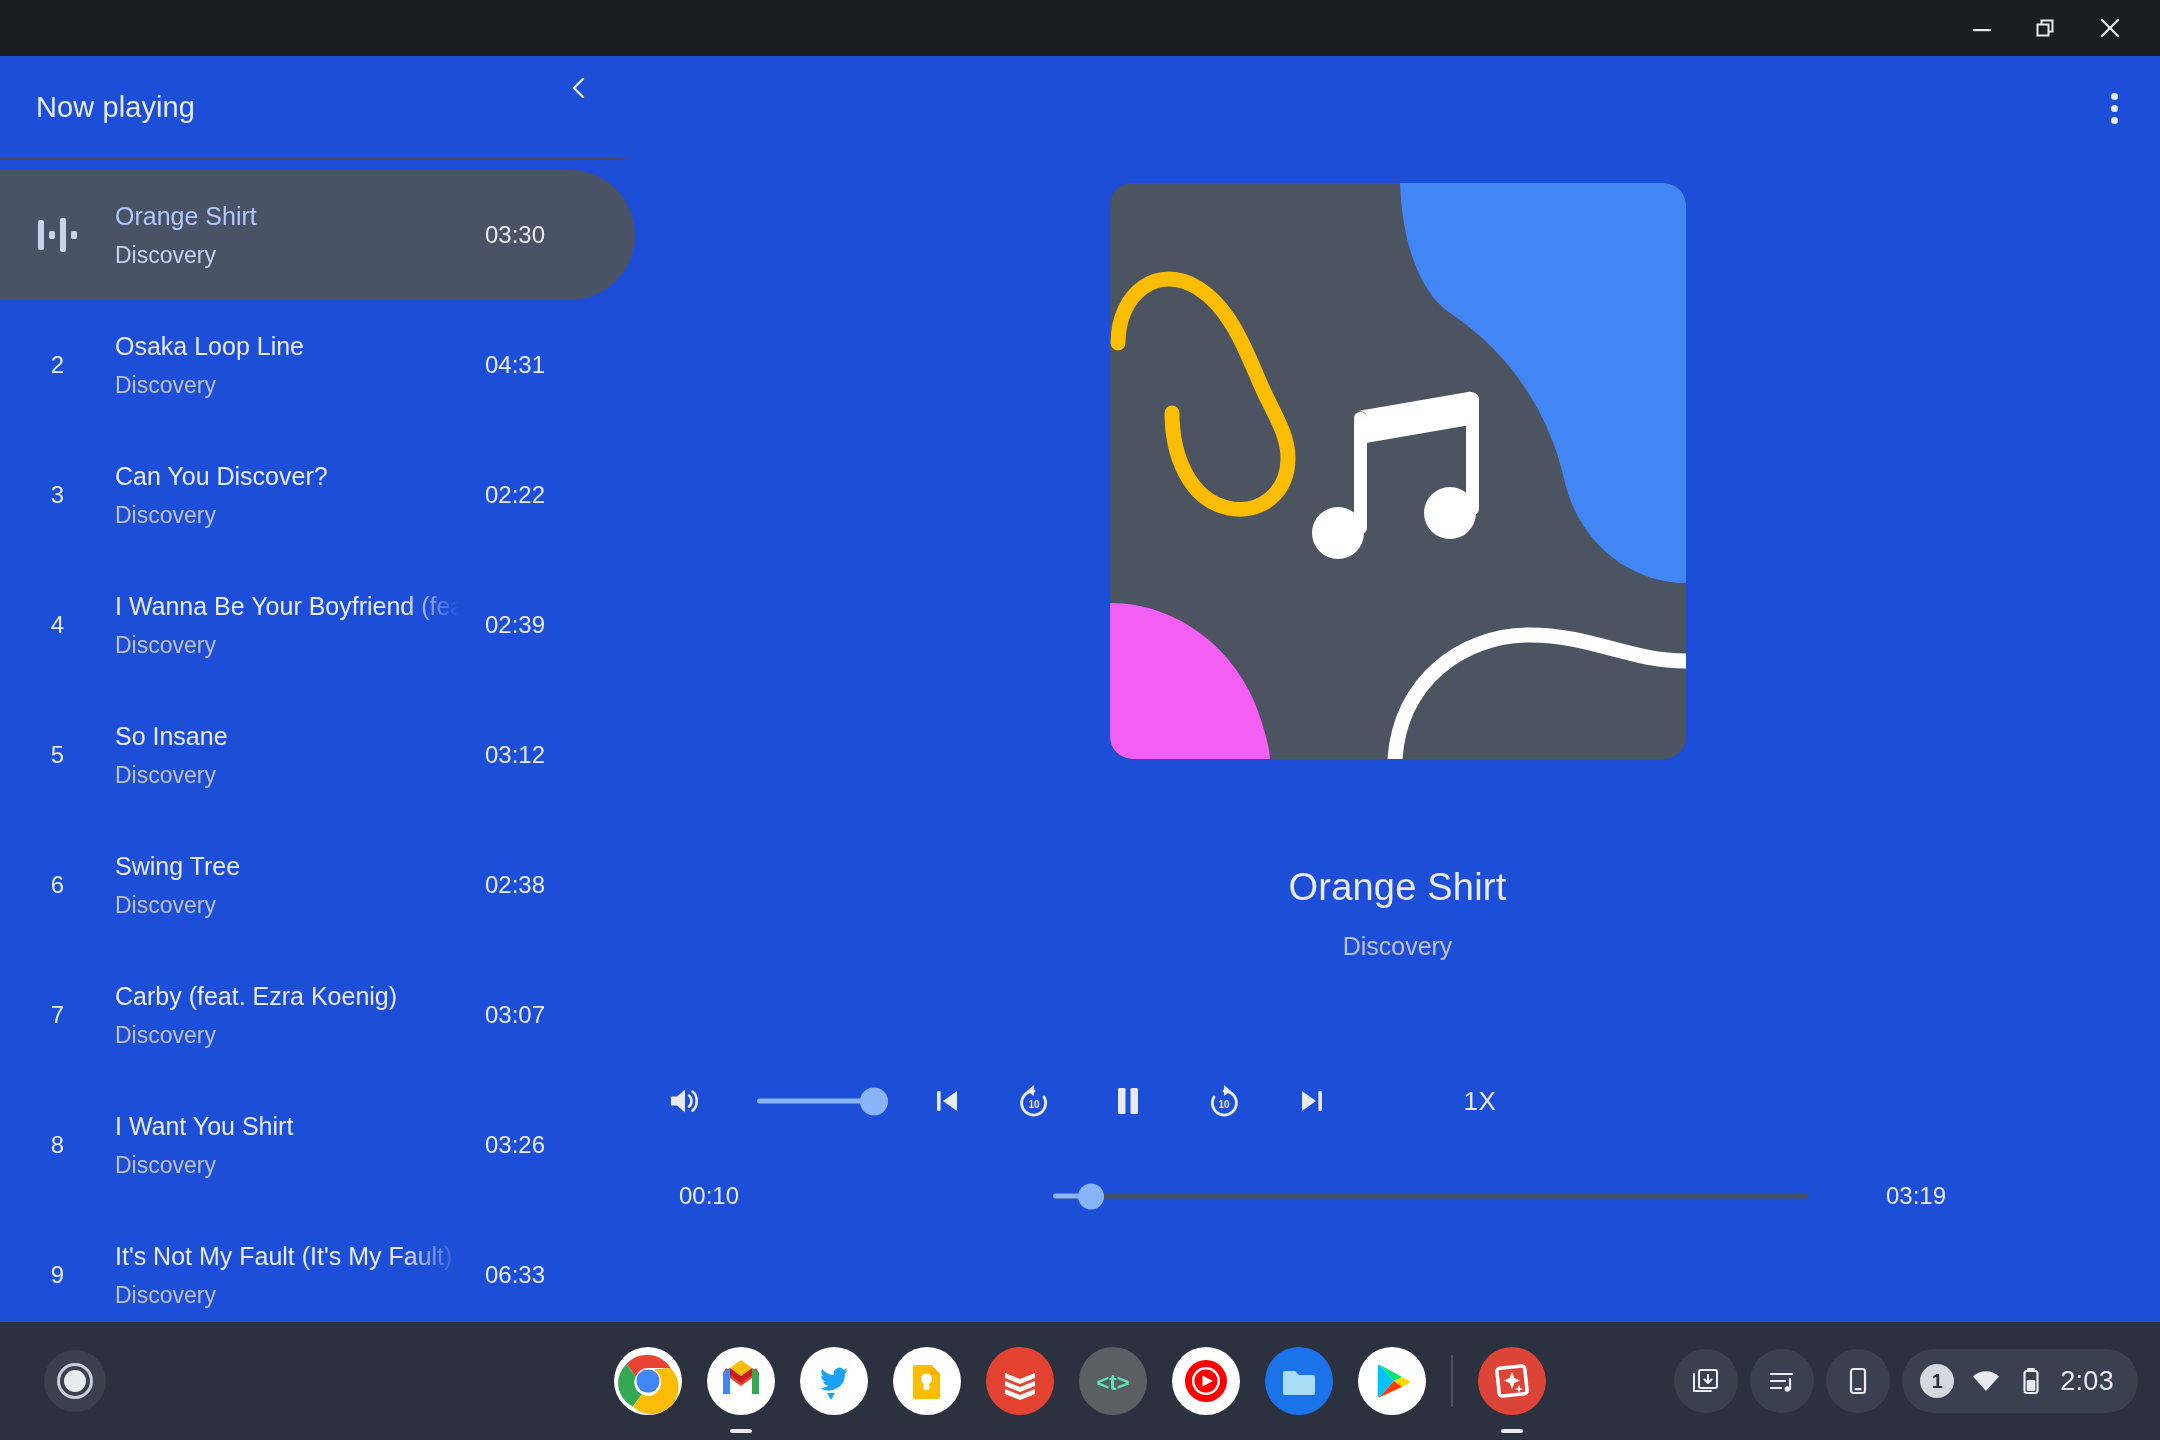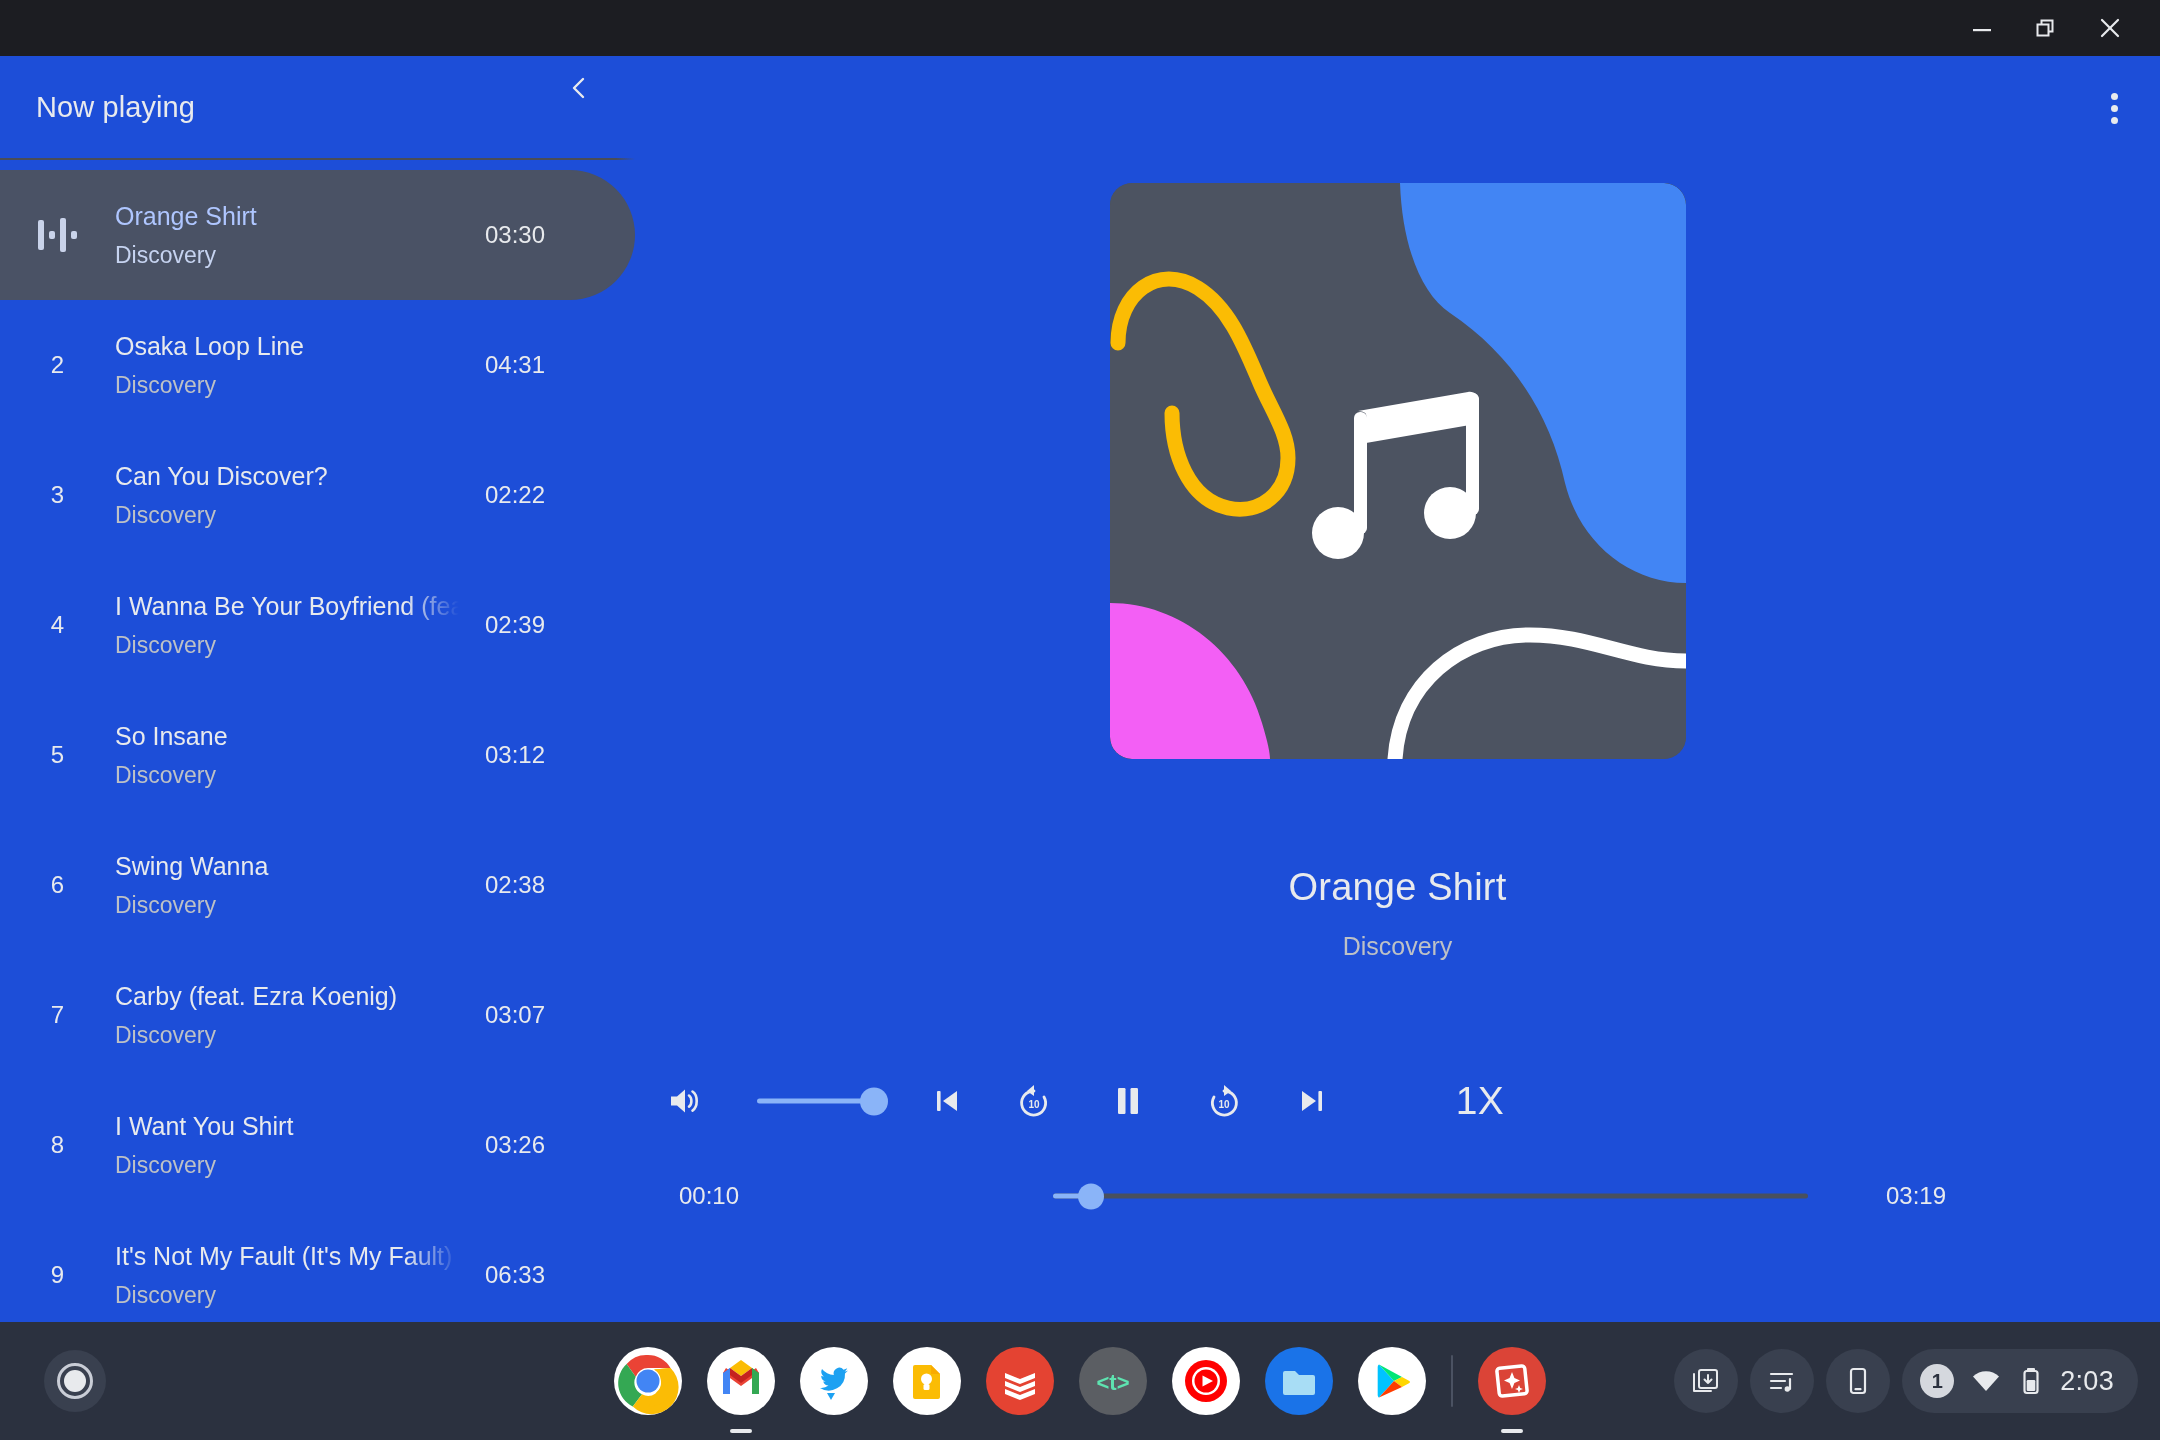--- a/index.html
+++ b/index.html
@@ -130,21 +130,21 @@
     position:absolute; top:50%; transform:translateY(-50%);
     left:122px; width:125px; height:5px; border-radius:3px; background:#8AB4F8;
     cursor:pointer;
   }
   .vol-knob{
     position:absolute; left:117px; top:50%; transform:translate(-50%,-50%);
     width:28px; height:28px; border-radius:50%; background:#8AB4F8; cursor:pointer;
   }
   .speed-btn{
     position:absolute; top:50%; transform:translate(-50%,-50%);
-    font-size:39px; color:#E8EAED; letter-spacing:.5px; cursor:pointer;
+    font-size:26px; color:#E8EAED; letter-spacing:.5px; cursor:pointer;
     white-space:nowrap;
   }
 
   
   .prog-row{
     position:absolute; left:8px; top:1095px; width:1525px; height:90px;
   }
   .prog-time{
     position:absolute; top:50%; transform:translateY(-50%);
     font-size:24px; color:#E8EAED; white-space:nowrap;
@@ -298,21 +298,21 @@
         <div class="track-idx">5</div>
         <div class="track-meta">
           <div class="track-title">So Insane</div>
           <div class="track-artist">Discovery</div>
         </div>
         <div class="track-dur">03:12</div>
       </div>
       <div class="track">
         <div class="track-idx">6</div>
         <div class="track-meta">
-          <div class="track-title">Swing Wanna</div>
+          <div class="track-title">Swing Tree</div>
           <div class="track-artist">Discovery</div>
         </div>
         <div class="track-dur">02:38</div>
       </div>
       <div class="track">
         <div class="track-idx">7</div>
         <div class="track-meta">
           <div class="track-title">Carby (feat. Ezra Koenig)</div>
           <div class="track-artist">Discovery</div>
         </div>

